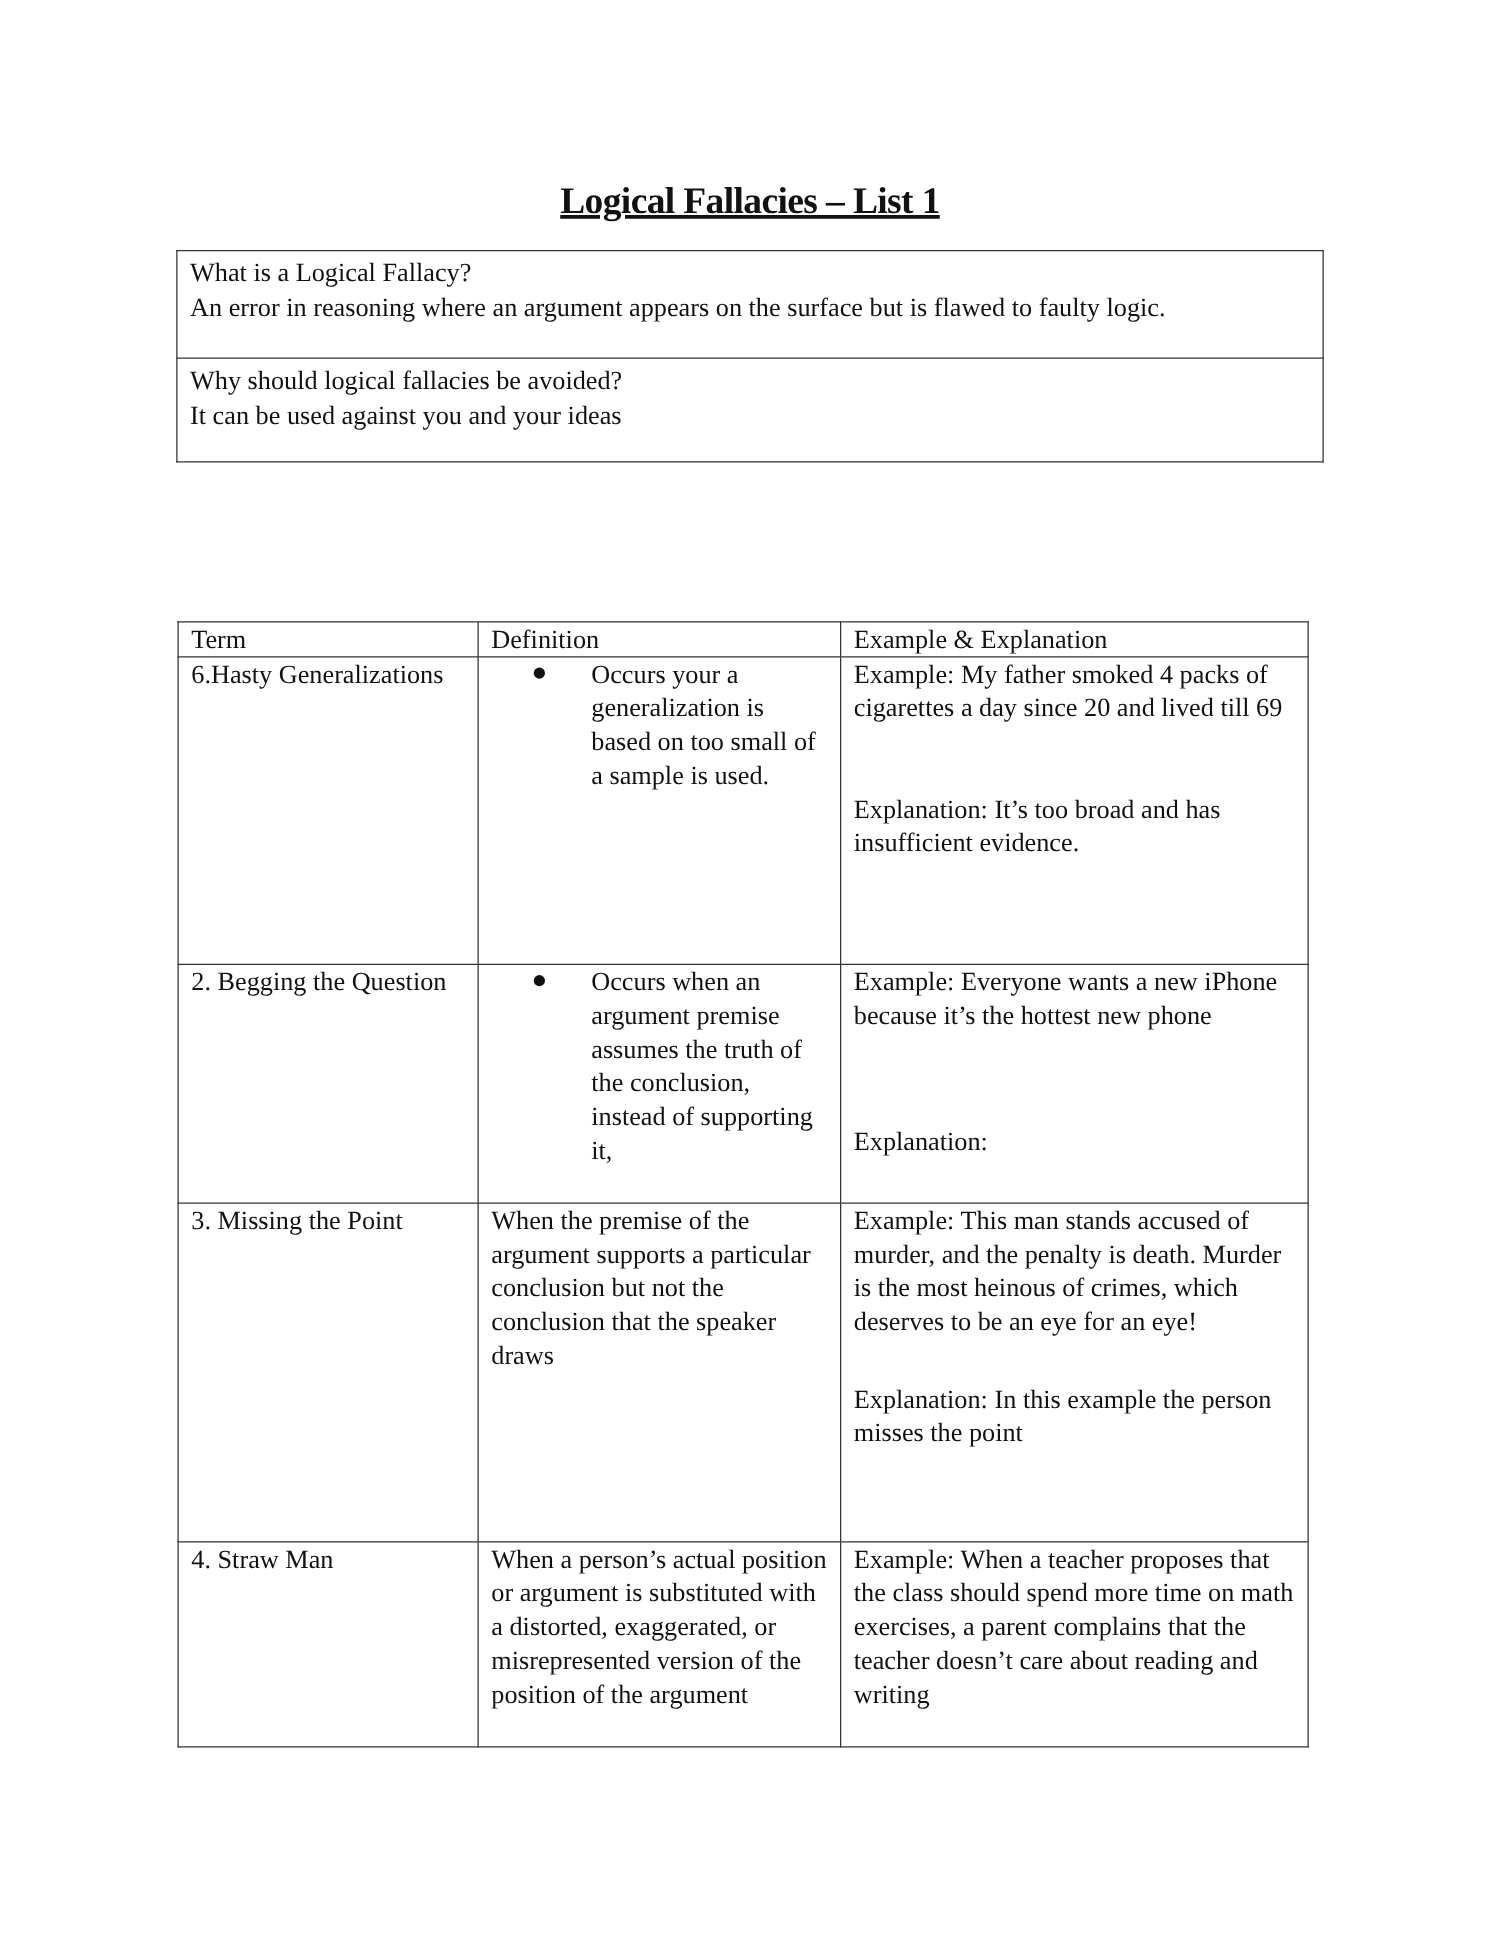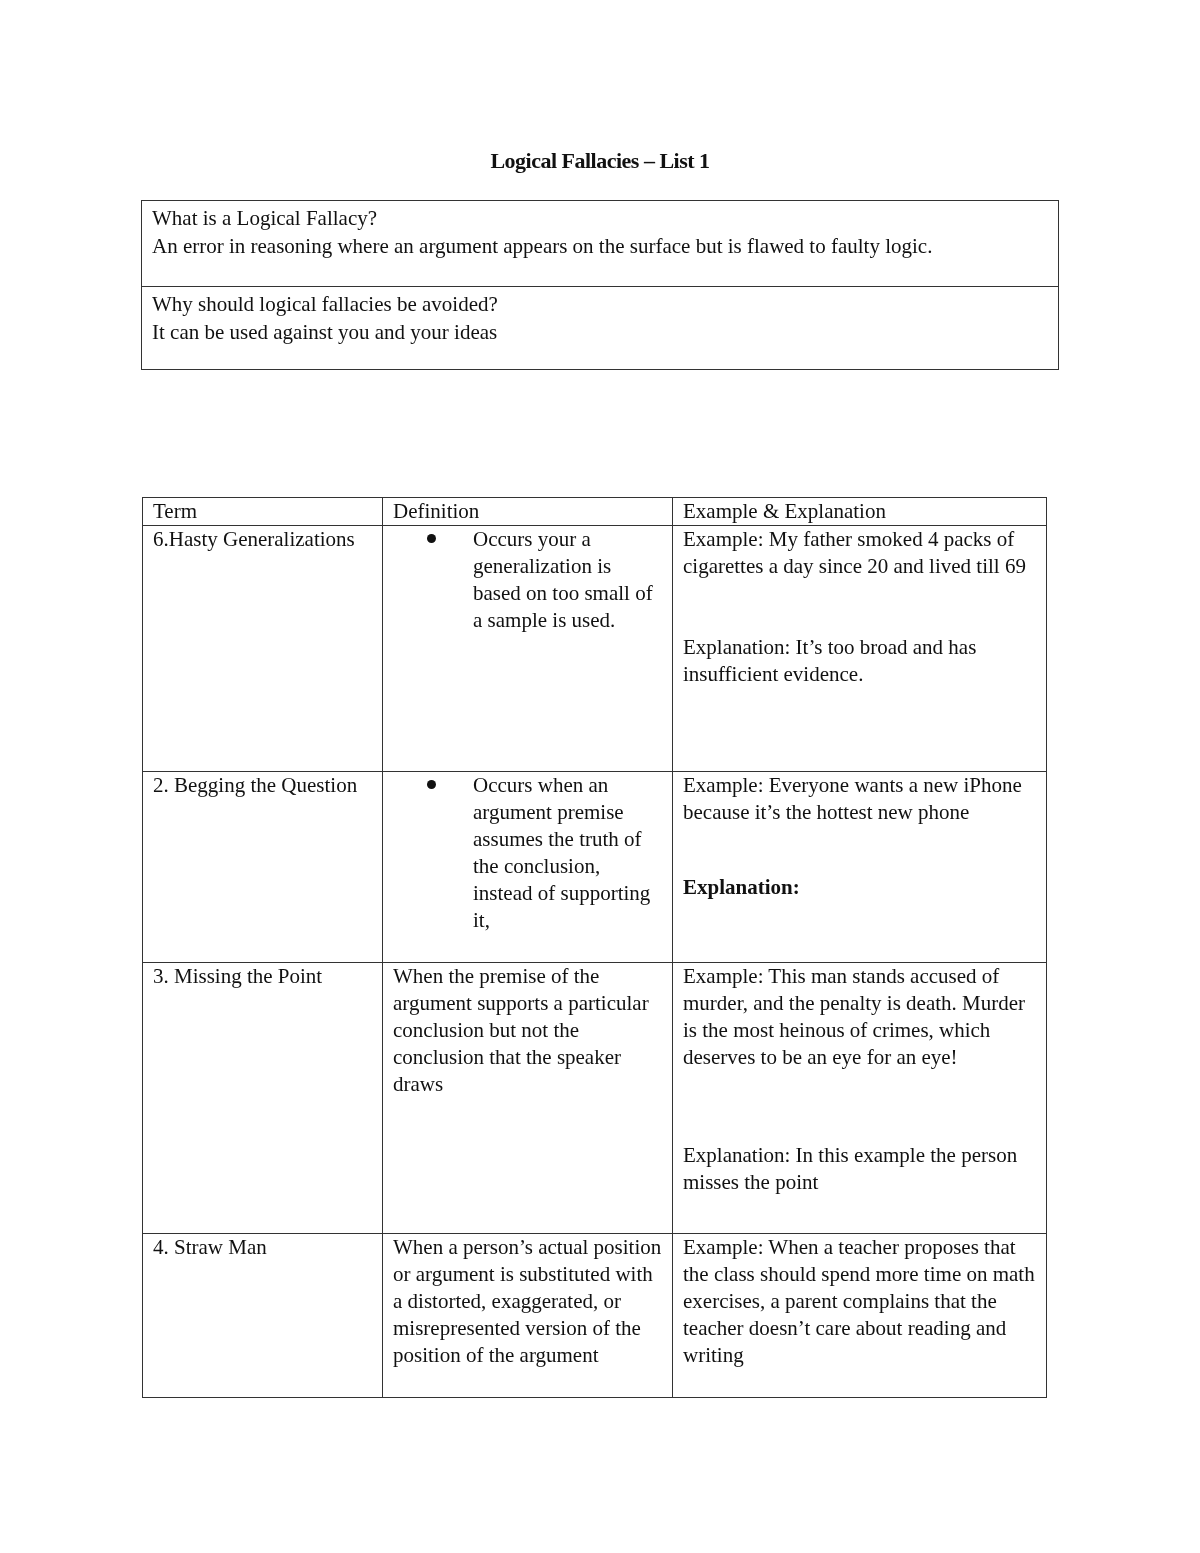--- a/index.html
+++ b/index.html
@@ -14,25 +14,26 @@
       font-family: "Liberation Serif", "DejaVu Serif", serif;
       color: #111111;
       overflow: hidden;
     }
     .page-title {
       position: absolute;
       top: 138px;
       left: 0;
       width: 1200px;
       text-align: center;
-      font-size: 22px;
+      font-size: 30px;
       font-weight: bold;
       letter-spacing: -0.5px;
       margin: 0;
       line-height: 46px;
+      text-decoration: underline;
     }
     
     .intro-table {
       position: absolute;
       left: 141px;
       top: 200px;
       width: 918px;
       border-collapse: collapse;
       table-layout: fixed;
     }
@@ -91,22 +92,22 @@
       width: 9px;
       height: 9px;
       border-radius: 50%;
       background: #111;
       position: relative;
       top: -2px;
     }
     .plain-def { display: block; }
     .example-text, .explanation-text { display: block; }
     .row1 .explanation-text { margin-top: 54px; }
-    .row2 .explanation-text { margin-top: 48px; font-weight: bold; }
-    .row3 .explanation-text { margin-top: 71px; }
+    .row2 .explanation-text { margin-top: 74px; }
+    .row3 .explanation-text { margin-top: 35px; }
   </style>
 </head>
 <body>
 
 <h1 class="page-title">Logical Fallacies – List 1</h1>
 
 <table class="intro-table">
   <tbody>
       <tr class="r1">
     <td>

